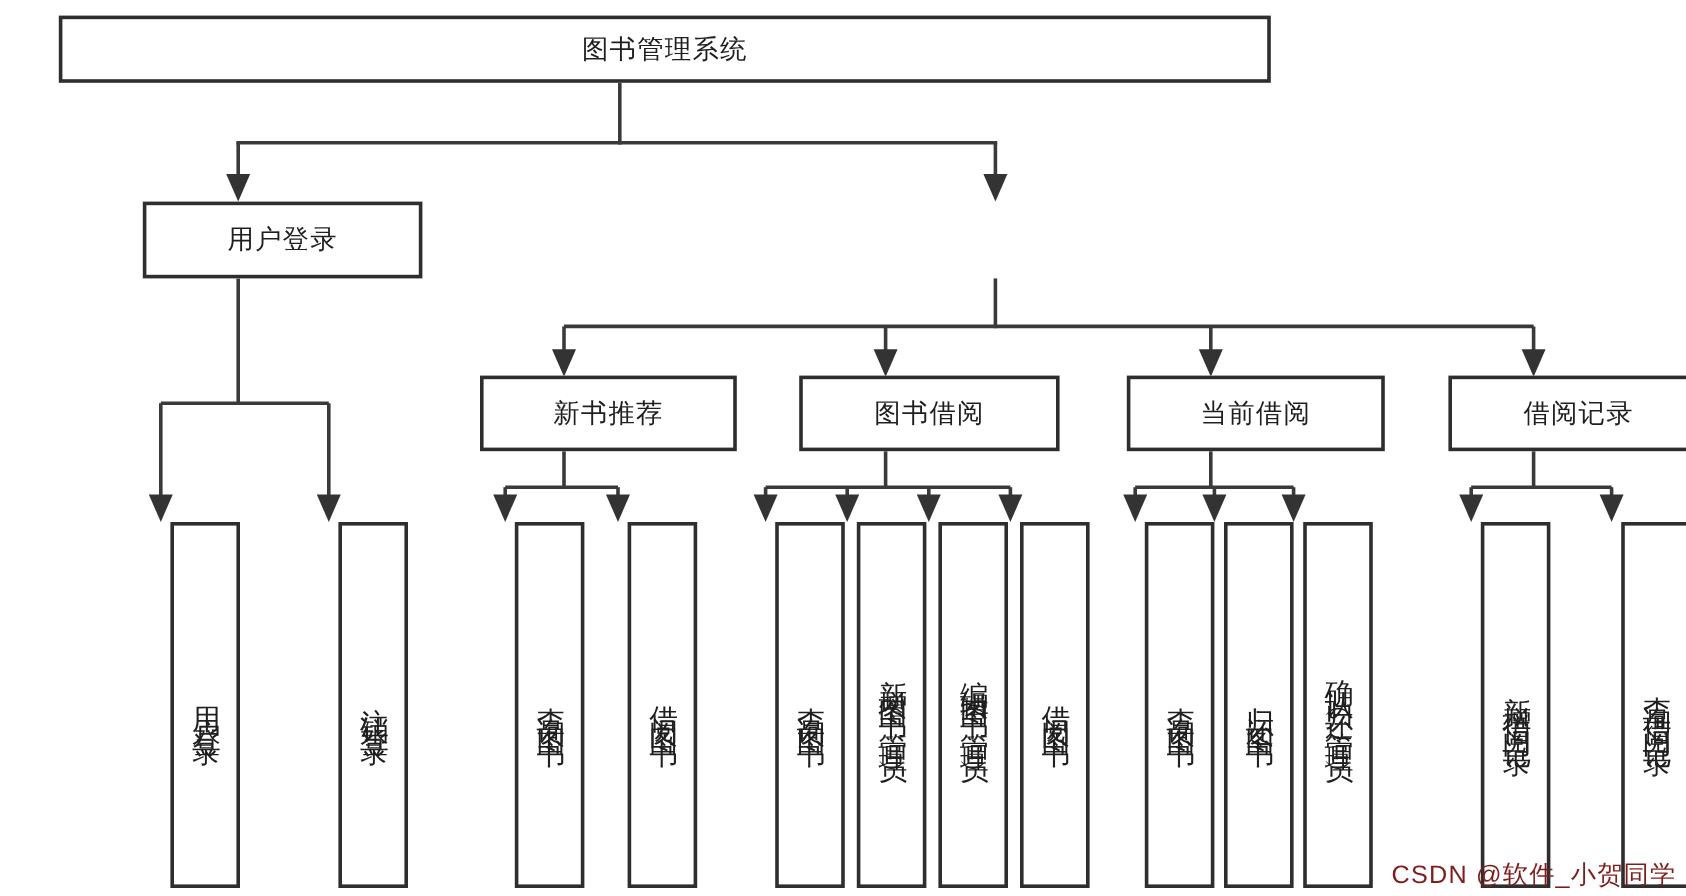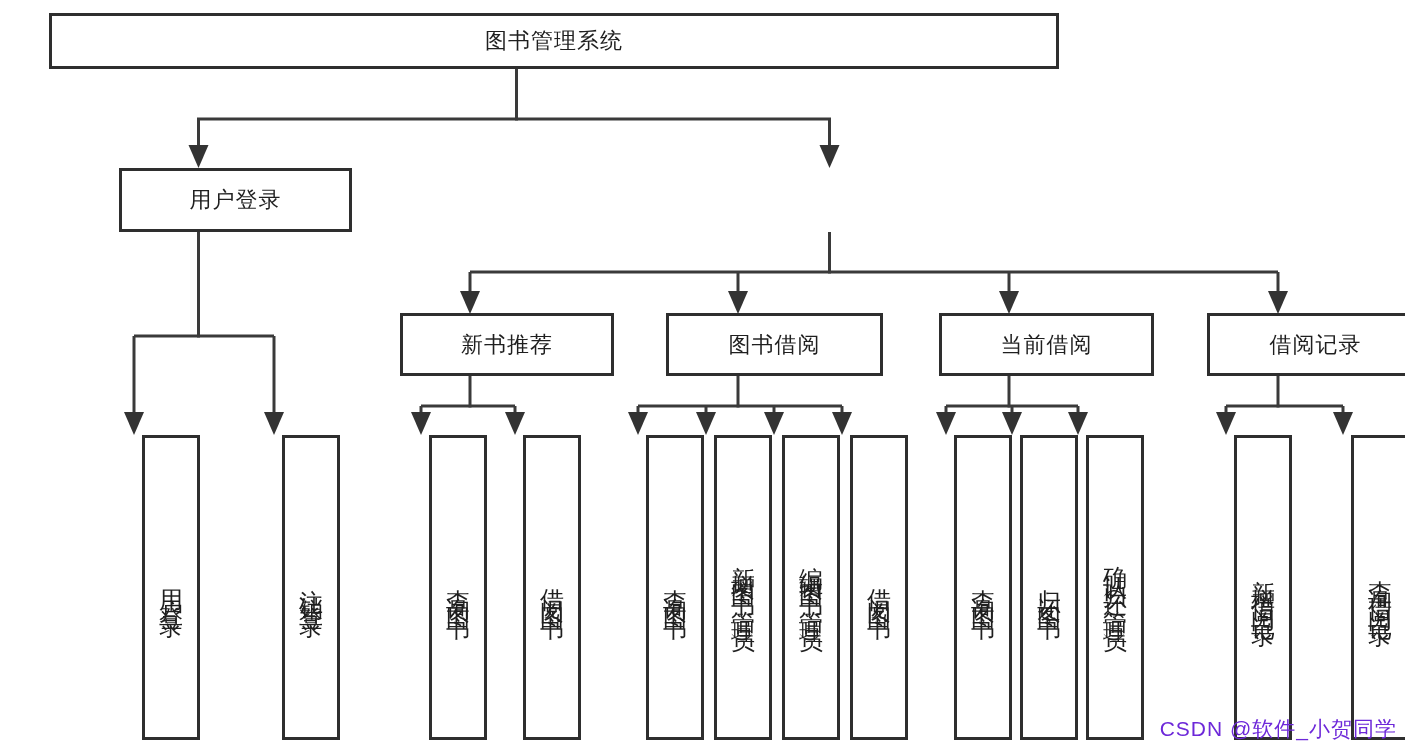--- a/index.html
+++ b/index.html
@@ -47,21 +47,21 @@
     letter-spacing: 9px;
     color: #1f1f1f;
     white-space: nowrap;
   }
   .watermark {
     position: absolute;
     right: 8px;
     bottom: 4px;
     z-index: 3;
     font-size: 21px;
-    color: #6d28d9;
+    color: #7f1d1d;
     letter-spacing: 1px;
     pointer-events: none;
   }
   svg line { stroke: #3a3a3a; stroke-width: 3; }
   svg polygon { fill: #333333; }
 </style>
 </head>
 <body>
 
 <div class="stage">

